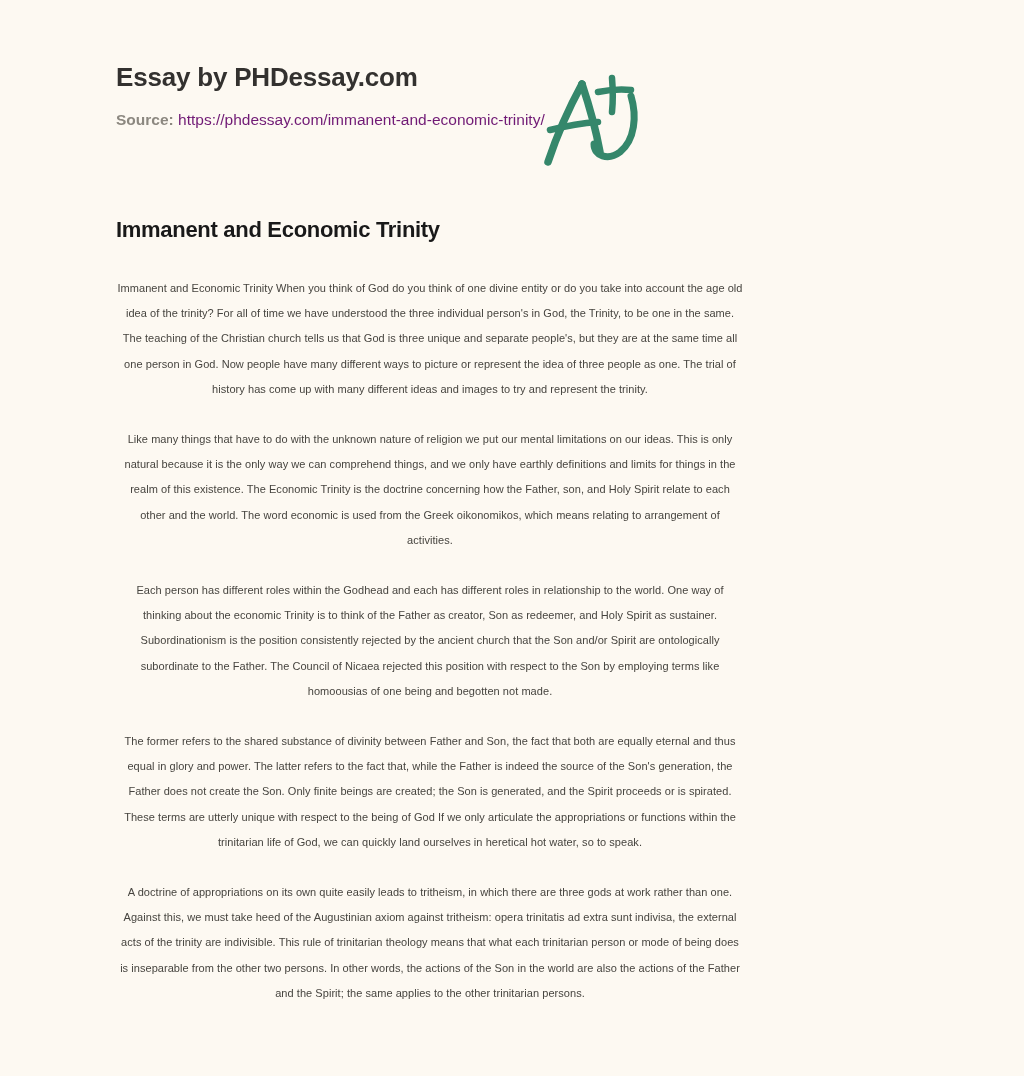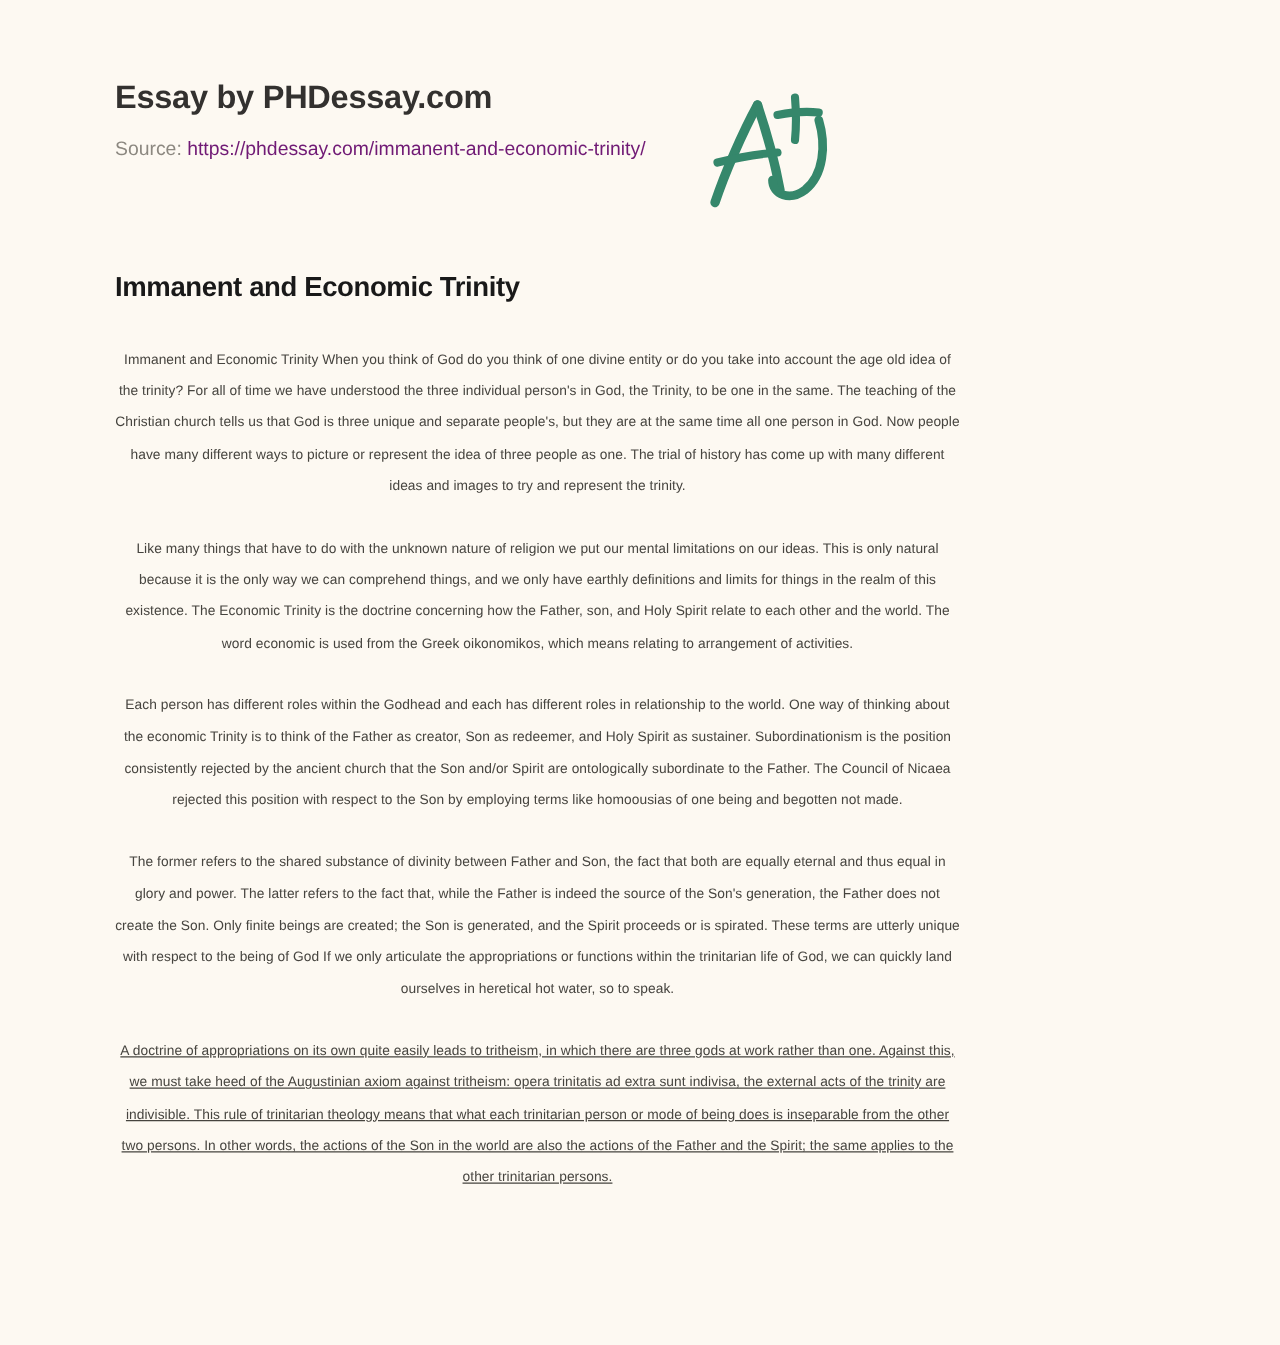--- a/index.html
+++ b/index.html
@@ -15,21 +15,21 @@
     color: #3c3c3c;
     overflow: hidden;
     position: relative;
   }
 
   .page {
     position: relative;
     width: 860px;
     height: 1076px;
     box-sizing: border-box;
-    padding: 0 92px;
+    padding: 0 116px;
   }
 
   
   .header {
     position: relative;
     padding-top: 62px;
     height: 128px;
     box-sizing: border-box;
   }
 
@@ -45,20 +45,21 @@
   .source-line {
     margin-top: 17px;
     font-size: 15.5px;
     color: #8c8880;
     line-height: 1.3;
     white-space: nowrap;
   }
 
   .source-label {
     color: #8c8880;
+    font-weight: bold;
   }
 
   .source-url {
     color: #701a75;
     text-decoration: none;
   }
 
   
   .logo {
     position: absolute;
@@ -94,21 +95,20 @@
     font-size: 11px;
     line-height: 25.4px;
     color: #46443f;
     letter-spacing: 0.05px;
     text-align: center;
     max-width: 852px;
   }
 
   .article p:last-child {
     margin-bottom: 16px;
-    text-decoration: underline;
   }
 </style>
 </head>
 <body>
 
 <div class="page">
 
   <div class="header">
     <div class="brand-line">Essay by PHDessay.com</div>
     <div class="source-line">

